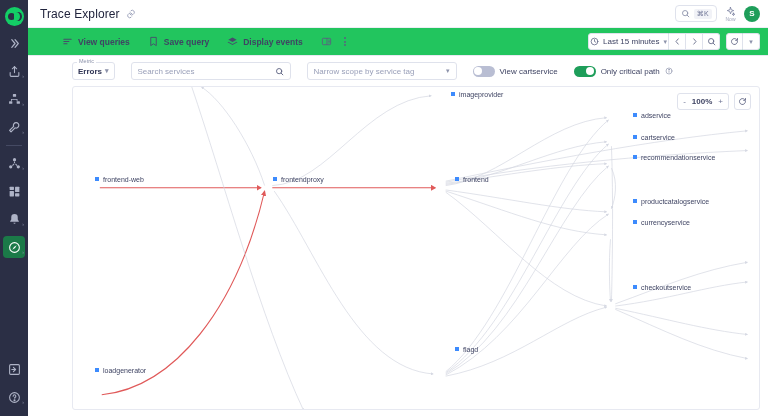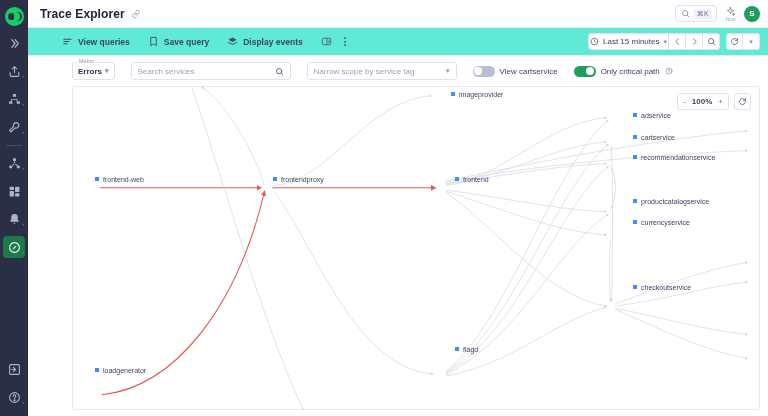--- a/index.html
+++ b/index.html
@@ -47,21 +47,21 @@
   .side-bottom { position: absolute; bottom: 8px; left: 0; right: 0;
     display: flex; flex-direction: column; align-items: center; }
 
   
   .main { flex: 1; display: flex; flex-direction: column; min-width: 0; }
 
   .topbar {
     height: 28px; background: #ffffff; display: flex; align-items: center;
     padding: 0 8px 0 12px; border-bottom: 1px solid #eceef4; flex: 0 0 28px;
   }
-  .page-title { font-size: 12px; font-weight: bold; color: #21243d; letter-spacing: .1px; }
+  .page-title { font-size: 12px; font-weight: normal; color: #21243d; letter-spacing: .1px; }
   .title-link { margin-left: 6px; color: #9aa0b9; display: flex; align-items: center; }
   .title-link svg { width: 10px; height: 10px; }
   .spacer { flex: 1; }
   .search-box {
     display: flex; align-items: center; gap: 4px;
     border: 1px solid #dfe2ec; border-radius: 4px; height: 17px;
     padding: 0 4px 0 5px; color: #8d93ab;
   }
   .search-box svg { width: 9px; height: 9px; }
   .kbd {
@@ -75,21 +75,21 @@
   .ai-btn svg { width: 11px; height: 11px; }
   .ai-label { font-size: 5px; color: #a2a7bd; margin-top: -1px; }
   .avatar {
     margin-left: 8px; width: 16px; height: 16px; border-radius: 50%;
     background: #1e9e5a; color: #fff; font-size: 8px; font-weight: bold;
     display: flex; align-items: center; justify-content: center;
   }
 
   
   .toolbar {
-    height: 28px; background: #5eead4; display: flex; align-items: center;
+    height: 28px; background: #22c55e; display: flex; align-items: center;
     padding: 0 8px 0 34px; border-bottom: 1px solid #e7e9f1; flex: 0 0 28px;
   }
   .tb-item {
     display: flex; align-items: center; gap: 5px; margin-right: 18px;
     font-size: 8.5px; color: #3f4463; font-weight: bold; white-space: nowrap;
   }
   .tb-item svg { width: 11px; height: 11px; color: #474c6b; }
   .tb-icon-only { margin-right: 12px; color: #5a607f; display: flex; align-items: center; }
   .tb-icon-only svg { width: 11px; height: 11px; }
   .kebab { display: flex; flex-direction: column; gap: 1.5px; margin-right: 10px; }

